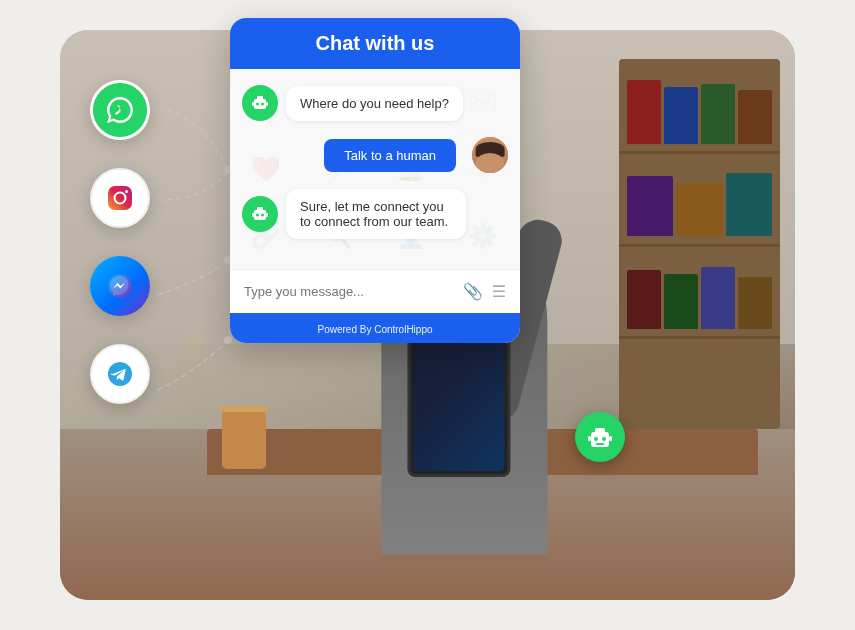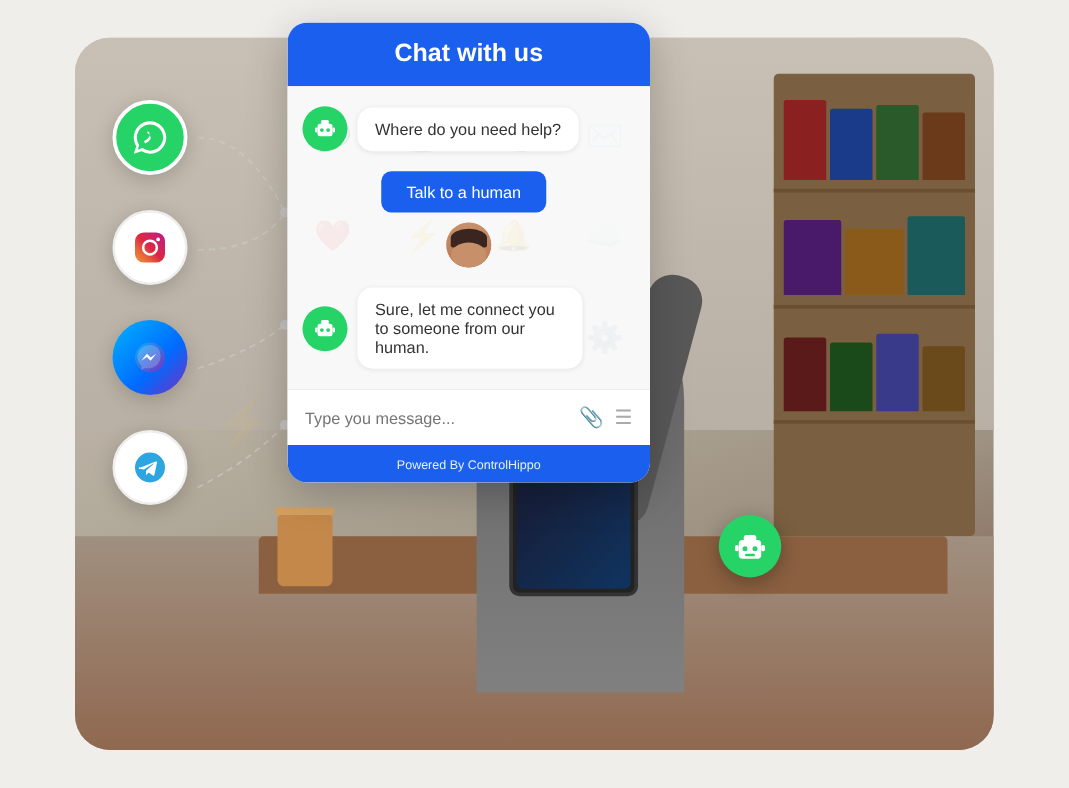--- a/index.html
+++ b/index.html
@@ -118,21 +118,20 @@
       align-items: center;
       gap: 8px;
       margin-bottom: 16px;
       position: relative;
       z-index: 2;
     }
 
     .message-row.right {
       justify-content: flex-end;
       align-items: center;
-      flex-direction: column;
     }
 
     .bot-avatar {
       width: 36px;
       height: 36px;
       border-radius: 50%;
       background: #25D366;
       display: flex;
       align-items: center;
       justify-content: center;
@@ -592,21 +591,21 @@
           <svg width="20" height="20" viewBox="0 0 20 20" fill="none">
             <rect x="4" y="6" width="12" height="10" rx="2" fill="white"></rect>
             <rect x="7" y="3" width="6" height="4" rx="1" fill="white"></rect>
             <circle cx="7.5" cy="11" r="1.5" fill="#25D366"></circle>
             <circle cx="12.5" cy="11" r="1.5" fill="#25D366"></circle>
             <rect x="2" y="9" width="2" height="4" rx="1" fill="white"></rect>
             <rect x="16" y="9" width="2" height="4" rx="1" fill="white"></rect>
           </svg>
         </div>
         <div class="message-bubble">
-          <span>Sure, let me connect you to someone from our human.</span>
+          <span>Sure, let me connect you to connect from our team.</span>
         </div>
       </div>
 
     </div>
 
     <div class="chat-input-area">
       <input class="chat-input" type="text" placeholder="Type you message..." style="">
       <div class="input-icons">
         <span style="cursor:pointer;font-size:16px;color:#aaa;">📎</span>
         <span style="cursor:pointer;font-size:16px;color:#aaa;">☰</span>

